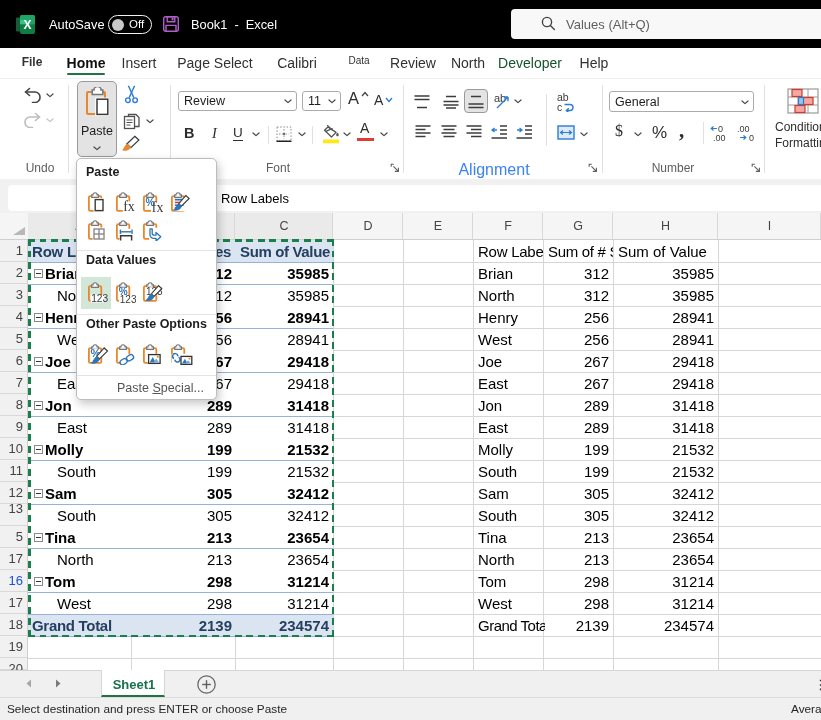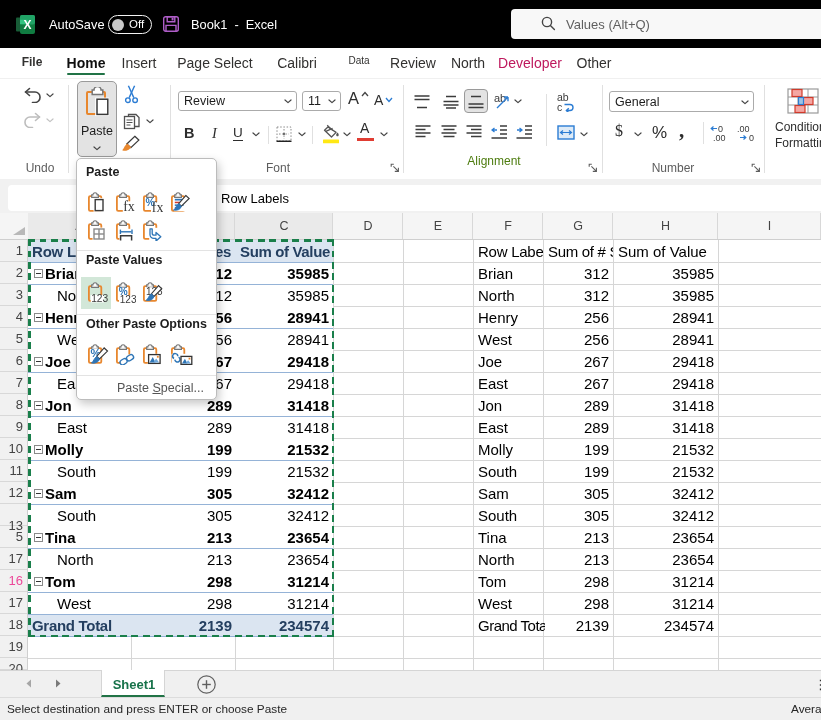--- a/index.html
+++ b/index.html
@@ -35,32 +35,32 @@
 <div class="txt" style="left:566px;top:17px;color:#5f5f5f;font-size:13px">Values (Alt+Q)</div>
 <div class="ab" style="left:0;top:48px;width:821px;height:30px;background:#fff"></div>
 <div class="txt" style="left:32px;top:55px;transform:translateX(-50%);font-size:12px;font-weight:700;color:#323130">File</div>
 <div class="txt" style="left:86px;top:55px;transform:translateX(-50%);font-size:14px;font-weight:600;color:#0f0f0f">Home</div>
 <div class="txt" style="left:139px;top:55px;transform:translateX(-50%);font-size:14px;font-weight:400;color:#323130">Insert</div>
 <div class="txt" style="left:215px;top:55px;transform:translateX(-50%);font-size:14px;font-weight:400;color:#323130">Page Select</div>
 <div class="txt" style="left:297px;top:55px;transform:translateX(-50%);font-size:14px;font-weight:400;color:#323130">Calibri</div>
 <div class="txt" style="left:359px;top:55px;transform:translateX(-50%);font-size:10px;font-weight:400;color:#323130">Data</div>
 <div class="txt" style="left:413px;top:55px;transform:translateX(-50%);font-size:14px;font-weight:400;color:#323130">Review</div>
 <div class="txt" style="left:468px;top:55px;transform:translateX(-50%);font-size:14px;font-weight:400;color:#323130">North</div>
-<div class="txt" style="left:530px;top:55px;transform:translateX(-50%);font-size:14px;font-weight:400;color:#be185d">Developer</div>
-<div class="txt" style="left:594px;top:55px;transform:translateX(-50%);font-size:14px;font-weight:400;color:#323130">Other</div>
+<div class="txt" style="left:530px;top:55px;transform:translateX(-50%);font-size:14px;font-weight:400;color:#14532d">Developer</div>
+<div class="txt" style="left:594px;top:55px;transform:translateX(-50%);font-size:14px;font-weight:400;color:#323130">Help</div>
 <div class="ab" style="left:67px;top:72.8px;width:38px;height:2.6px;background:#217346;border-radius:2px"></div>
 <div class="ab" style="left:0;top:78px;width:821px;height:100.5px;background:#fff;border-top:1px solid #f0f0f0"></div>
 <div class="ab" style="left:68px;top:85px;width:1px;height:88px;background:#e0e0e0"></div>
 <div class="ab" style="left:170px;top:85px;width:1px;height:88px;background:#e0e0e0"></div>
 <div class="ab" style="left:403px;top:85px;width:1px;height:88px;background:#e0e0e0"></div>
 <div class="ab" style="left:602px;top:85px;width:1px;height:88px;background:#e0e0e0"></div>
 <div class="ab" style="left:764px;top:85px;width:1px;height:88px;background:#e0e0e0"></div>
 <div class="txt" style="left:40px;top:161px;transform:translateX(-50%);font-size:12px;color:#5d5d5d">Undo</div>
 <div class="txt" style="left:278px;top:161px;transform:translateX(-50%);font-size:12px;color:#5d5d5d">Font</div>
-<div class="txt" style="left:494px;top:154px;transform:translateX(-50%);font-size:12px;color:#4d7c0f">Alignment</div>
+<div class="txt" style="left:494px;top:161px;transform:translateX(-50%);font-size:16px;color:#3b82f6">Alignment</div>
 <div class="txt" style="left:673px;top:161px;transform:translateX(-50%);font-size:12px;color:#5d5d5d">Number</div>
 <svg style="position:absolute;left:390px;top:163px" width="10" height="10" viewBox="0 0 10 10">
     <path d="M1.2 3.8 v-2.6 h2.6" stroke="#5d5d5d" fill="none" stroke-width="1.1"></path>
     <path d="M3.4 3.4 L8.2 8.2 M8.4 4.8 v3.6 h-3.6" stroke="#5d5d5d" fill="none" stroke-width="1.1"></path>
   </svg>
 <svg style="position:absolute;left:588px;top:163px" width="10" height="10" viewBox="0 0 10 10">
     <path d="M1.2 3.8 v-2.6 h2.6" stroke="#5d5d5d" fill="none" stroke-width="1.1"></path>
     <path d="M3.4 3.4 L8.2 8.2 M8.4 4.8 v3.6 h-3.6" stroke="#5d5d5d" fill="none" stroke-width="1.1"></path>
   </svg>
 <svg style="position:absolute;left:751px;top:163px" width="10" height="10" viewBox="0 0 10 10">
@@ -323,27 +323,27 @@
 <div class="txt" style="right:798px;top:397px;font-size:13px;color:#444">8</div>
 <div class="ab" style="left:0;top:416px;width:27px;height:22px;background:transparent;border-bottom:1px solid #d8d8d8"></div>
 <div class="txt" style="right:798px;top:419px;font-size:13px;color:#444">9</div>
 <div class="ab" style="left:0;top:438px;width:27px;height:22px;background:transparent;border-bottom:1px solid #d8d8d8"></div>
 <div class="txt" style="right:798px;top:441px;font-size:13px;color:#444">10</div>
 <div class="ab" style="left:0;top:460px;width:27px;height:22px;background:transparent;border-bottom:1px solid #d8d8d8"></div>
 <div class="txt" style="right:798px;top:463px;font-size:13px;color:#444">11</div>
 <div class="ab" style="left:0;top:482px;width:27px;height:22px;background:transparent;border-bottom:1px solid #d8d8d8"></div>
 <div class="txt" style="right:798px;top:485px;font-size:13px;color:#444">12</div>
 <div class="ab" style="left:0;top:504px;width:27px;height:22px;background:transparent;border-bottom:1px solid #d8d8d8"></div>
-<div class="txt" style="right:798px;top:518px;font-size:13px;color:#444">13</div>
+<div class="txt" style="right:798px;top:501px;font-size:13px;color:#444">13</div>
 <div class="ab" style="left:0;top:526px;width:27px;height:22px;background:transparent;border-bottom:1px solid #d8d8d8"></div>
 <div class="txt" style="right:798px;top:529px;font-size:13px;color:#444">5</div>
 <div class="ab" style="left:0;top:548px;width:27px;height:22px;background:transparent;border-bottom:1px solid #d8d8d8"></div>
 <div class="txt" style="right:798px;top:551px;font-size:13px;color:#444">17</div>
 <div class="ab" style="left:0;top:570px;width:27px;height:22px;background:transparent;border-bottom:1px solid #d8d8d8"></div>
-<div class="txt" style="right:798px;top:573px;font-size:13px;color:#ec4899">16</div>
+<div class="txt" style="right:798px;top:573px;font-size:13px;color:#1d4ed8">16</div>
 <div class="ab" style="left:0;top:592px;width:27px;height:22px;background:transparent;border-bottom:1px solid #d8d8d8"></div>
 <div class="txt" style="right:798px;top:595px;font-size:13px;color:#444">17</div>
 <div class="ab" style="left:0;top:614px;width:27px;height:22px;background:transparent;border-bottom:1px solid #d8d8d8"></div>
 <div class="txt" style="right:798px;top:617px;font-size:13px;color:#444">18</div>
 <div class="ab" style="left:0;top:636px;width:27px;height:22px;background:transparent;border-bottom:1px solid #d8d8d8"></div>
 <div class="txt" style="right:798px;top:639px;font-size:13px;color:#444">19</div>
 <div class="ab" style="left:0;top:658px;width:27px;height:12px;background:transparent;border-bottom:1px solid #d8d8d8"></div>
 <div class="txt" style="right:798px;top:661px;font-size:13px;color:#444">20</div>
 <div class="ab" style="left:28px;top:240px;width:793px;height:430px;background:#fff"></div>
 <div class="ab" style="left:131px;top:240px;width:1px;height:430px;background:#d6d6d6"></div>
@@ -587,21 +587,21 @@
     </g>
     <path d="M6.6 20.4 v-4.6 h11 v4.6" fill="#fff" stroke="#3a3a3a" stroke-width="1.5"></path>
   </svg>
 <svg style="z-index:51;position:absolute;left:141px;top:220px" width="22" height="21" viewBox="0 0 22 21">
     <rect x="2.9" y="4.2" width="12.4" height="14.6" rx="1.3" fill="none" stroke="#e8872e" stroke-width="1.8"></rect>
     <path d="M6.9 2.9 a2.15 2.15 0 0 1 4.3 0 h1.2 v2.5 h-6.7 v-2.5 z" fill="#fafafa" stroke="#767676" stroke-width="1.2"></path>
     <rect x="8.2" y="7.8" width="12" height="12.8" fill="#fff"></rect>
     <path d="M11.2 8.8 v4.4 a2 2 0 0 0 2 2 h1.8 v-2.7 l4.8 4.3 l-4.8 4.3 v-2.7 h-2.2 a3.8 3.8 0 0 1 -3.8 -3.8 v-5.8 z" fill="#fff" stroke="#2e75b6" stroke-width="1.3" stroke-linejoin="round"></path>
   </svg>
 <div class="ab" style="left:77px;top:249.5px;width:139px;height:1px;background:#e3e3e3;z-index:51"></div>
-<div class="txt" style="left:86px;top:253px;font-size:12.5px;font-weight:bold;color:#1d1d1d;z-index:51">Paste Values</div>
+<div class="txt" style="left:86px;top:253px;font-size:12.5px;font-weight:bold;color:#1d1d1d;z-index:51">Data Values</div>
 <div class="ab" style="left:80.5px;top:277px;width:30px;height:32px;background:#d2e7d8;z-index:51"></div>
 <svg style="z-index:51;position:absolute;left:86px;top:282px" width="22" height="21" viewBox="0 0 22 21">
     <rect x="2.9" y="4.2" width="12.4" height="14.6" rx="1.3" fill="none" stroke="#e8872e" stroke-width="1.8"></rect>
     <path d="M6.9 2.9 a2.15 2.15 0 0 1 4.3 0 h1.2 v2.5 h-6.7 v-2.5 z" fill="#fafafa" stroke="#767676" stroke-width="1.2"></path>
     <rect x="4.7" y="13" width="13.6" height="7.4" fill="#fff"></rect>
     <text x="5.2" y="20.2" font-family="Liberation Sans" font-size="10.2" fill="#3a3a3a">123</text>
   </svg>
 <svg style="z-index:51;position:absolute;left:114px;top:282px" width="22" height="21" viewBox="0 0 22 21">
     <rect x="2.9" y="4.2" width="12.4" height="14.6" rx="1.3" fill="none" stroke="#e8872e" stroke-width="1.8"></rect>
     <path d="M6.9 2.9 a2.15 2.15 0 0 1 4.3 0 h1.2 v2.5 h-6.7 v-2.5 z" fill="#fafafa" stroke="#767676" stroke-width="1.2"></path>

